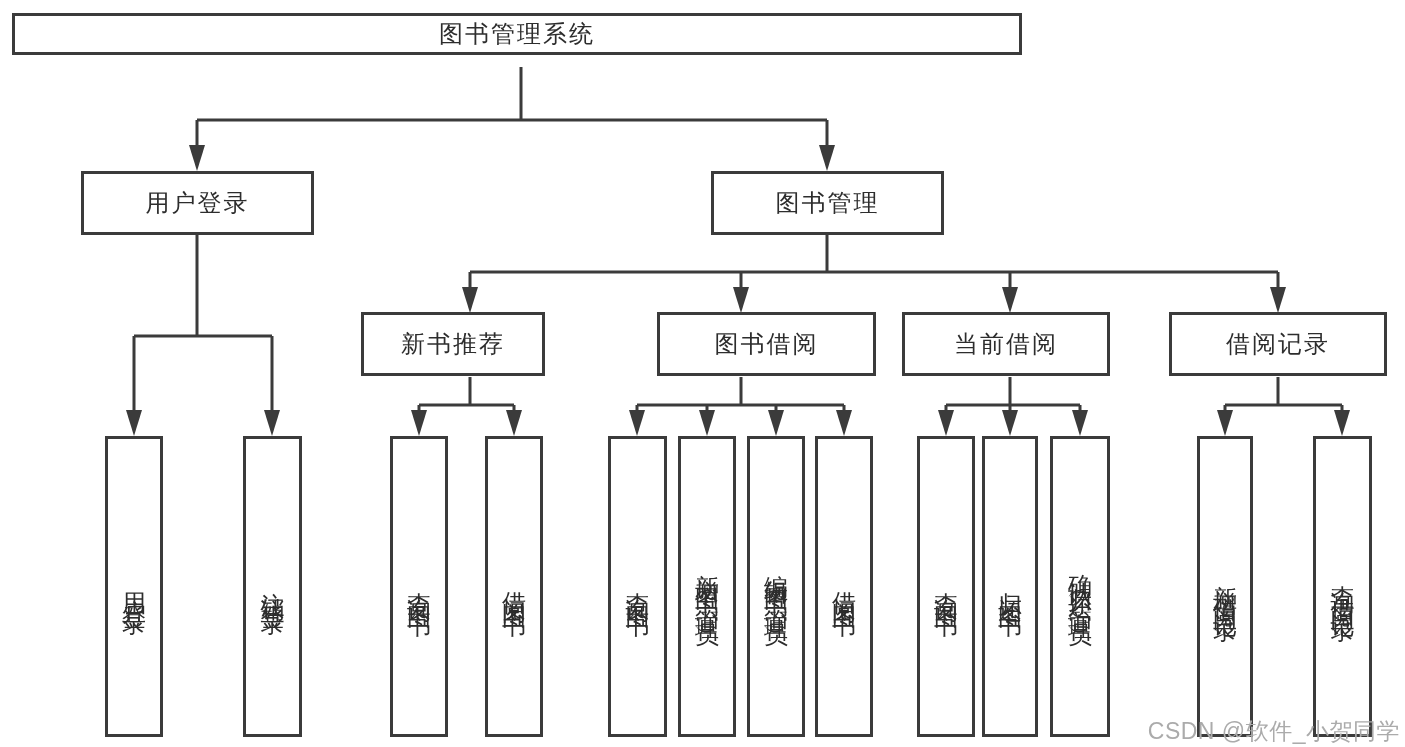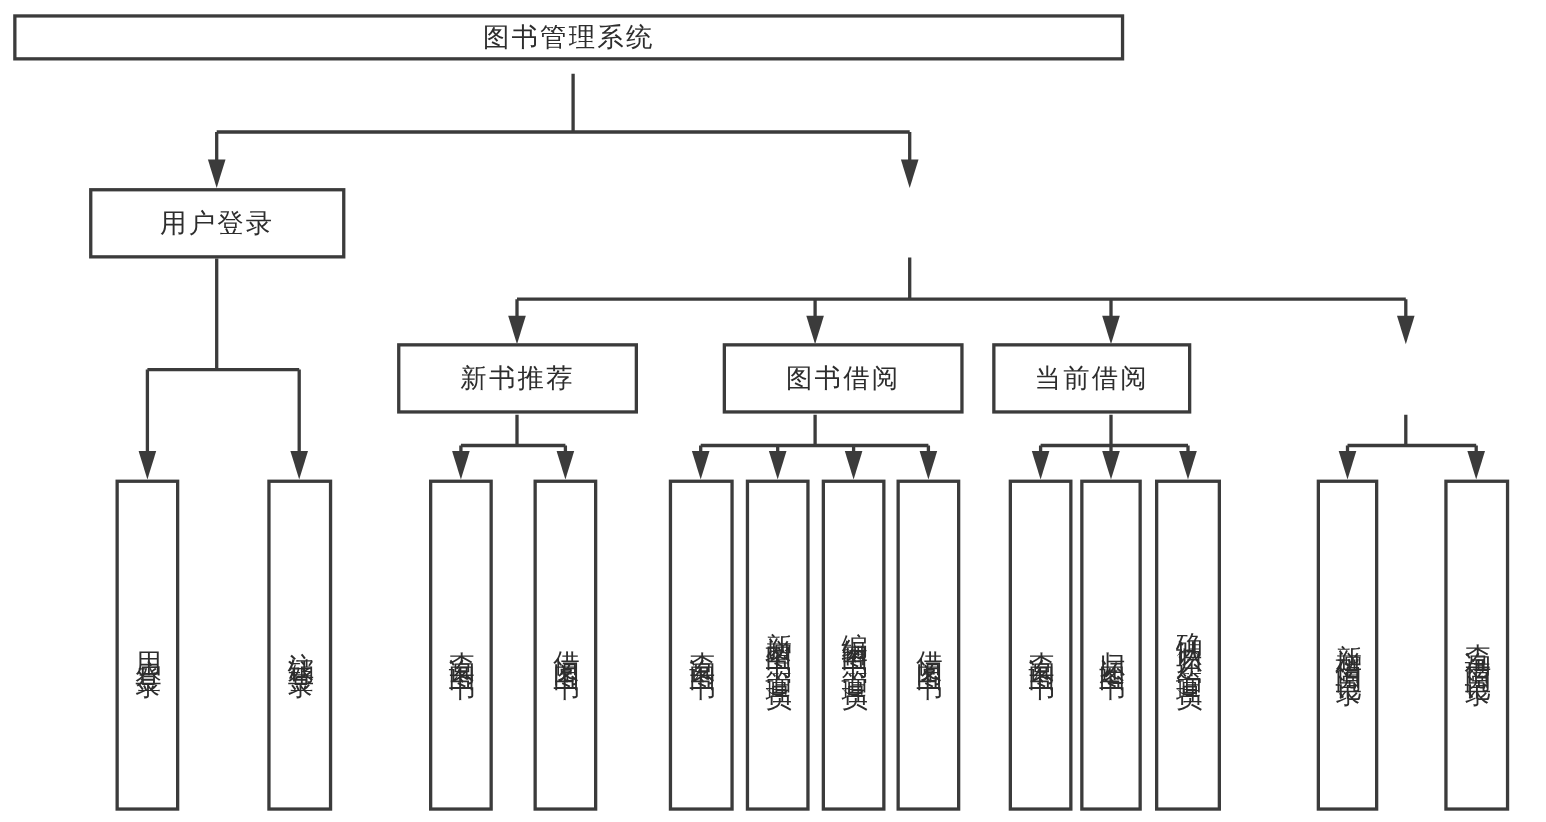--- a/index.html
+++ b/index.html
@@ -94,37 +94,40 @@
     <g>
       <path d="M1278 377 V405 M1225 405 H1342 M1225 405 V412 M1342 405 V412"></path>
       <polygon fill="#3b3b3b" stroke="none" points="1217,410 1233,410 1225,436"></polygon>
       <polygon fill="#3b3b3b" stroke="none" points="1334,410 1350,410 1342,436"></polygon>
     </g>
   </svg>
 
   <div class="box hbox" style="left:12px;top:13px;width:1010px;height:42px;">图书管理系统</div>
 
   <div class="box hbox" style="left:81px;top:171px;width:233px;height:64px;">用户登录</div>
+  <div class="box hbox" style="left:711px;top:171px;width:233px;height:64px;">图书管理</div>
 
-  <div class="box hbox" style="left:361px;top:312px;width:219px;height:64px;">新书推荐</div>
+  <div class="box hbox" style="left:361px;top:312px;width:184px;height:64px;">新书推荐</div>
   <div class="box hbox" style="left:632px;top:312px;width:219px;height:64px;margin-left:25px;">图书借阅</div>
-  <div class="box hbox" style="left:902px;top:312px;width:181px;height:64px;">当前借阅</div>
+  <div class="box hbox" style="left:902px;top:312px;width:208px;height:64px;">当前借阅</div>
+  <div class="box hbox" style="left:1169px;top:312px;width:218px;height:64px;">借阅记录</div>
 
   <div class="box leaf" style="left:105px;top:436px;width:58px;height:301px;">用户登录</div>
   <div class="box leaf" style="left:243px;top:436px;width:59px;height:301px;">注销登录</div>
 
   <div class="box leaf" style="left:390px;top:436px;width:58px;height:301px;">查询图书</div>
   <div class="box leaf" style="left:485px;top:436px;width:58px;height:301px;">借阅图书</div>
 
   <div class="box leaf" style="left:608px;top:436px;width:59px;height:301px;">查询图书</div>
   <div class="box leaf" style="left:678px;top:436px;width:58px;height:301px;">新增图书（管理员）</div>
   <div class="box leaf" style="left:747px;top:436px;width:58px;height:301px;">编辑图书（管理员）</div>
   <div class="box leaf" style="left:815px;top:436px;width:58px;height:301px;">借阅图书</div>
 
   <div class="box leaf" style="left:917px;top:436px;width:58px;height:301px;">查询图书</div>
   <div class="box leaf" style="left:982px;top:436px;width:56px;height:301px;">归还图书</div>
   <div class="box leaf" style="left:1050px;top:436px;width:60px;height:301px;">确认归还（管理员）</div>
 
   <div class="box leaf" style="left:1197px;top:436px;width:56px;height:301px;">新增借阅记录</div>
   <div class="box leaf" style="left:1313px;top:436px;width:59px;height:301px;">查询借阅记录</div>
 
+  <div class="watermark">CSDN @软件_小贺同学</div>
 
 </div>
 
 </body></html>

